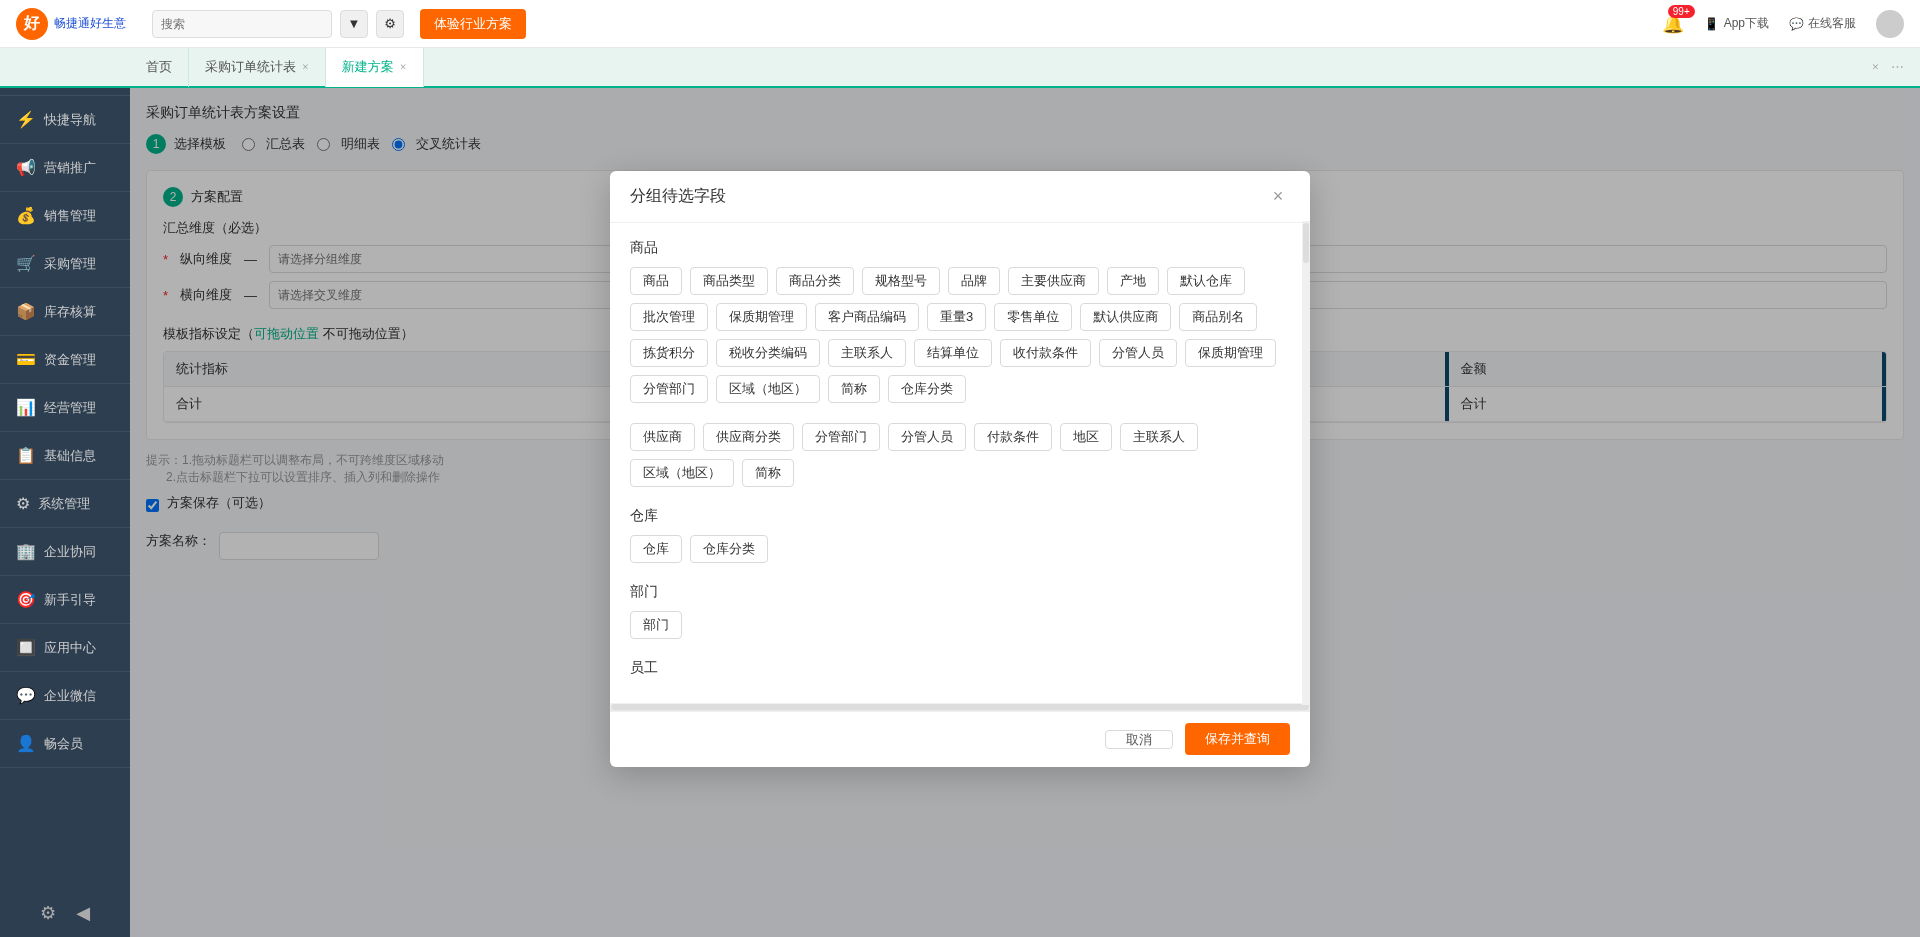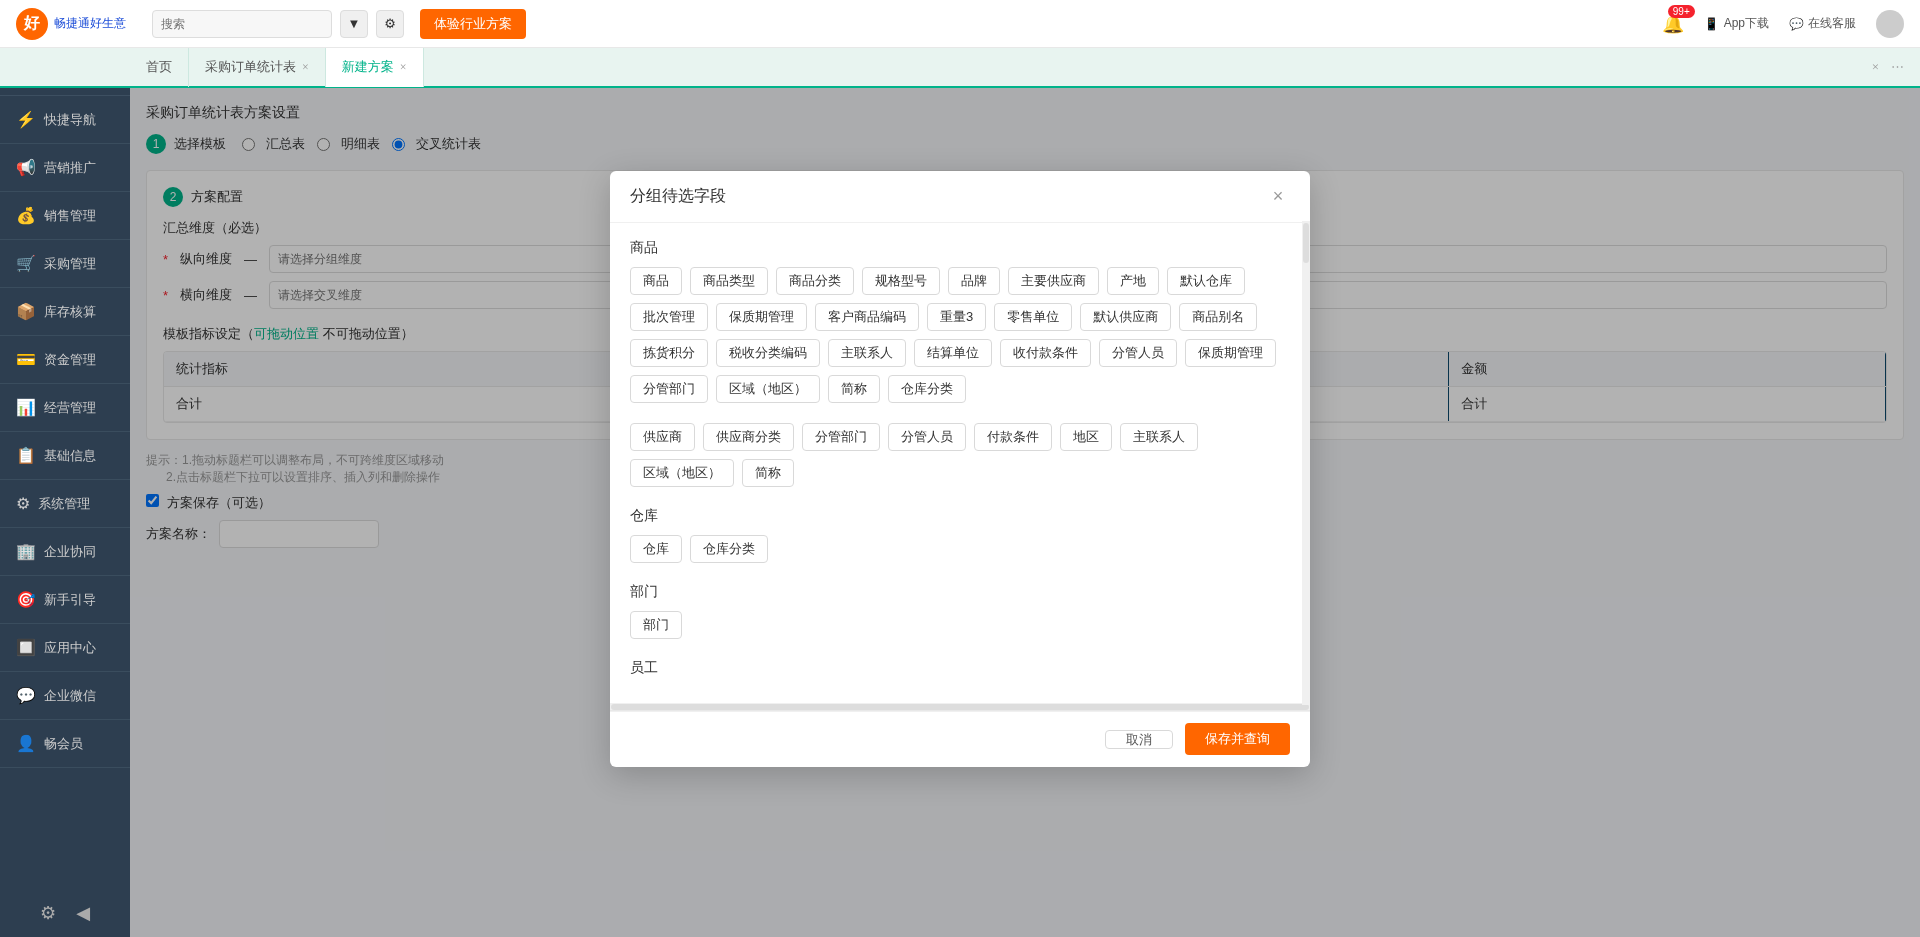--- a/index.html
+++ b/index.html
@@ -264,21 +264,21 @@
       border-radius: 4px;
       overflow: hidden;
     }
     .table-header-row {
       display: flex;
       background: #f5f7fa;
       border-bottom: 1px solid #e8e8e8;
     }
     .table-cell {
       flex: 1; padding: 8px 12px; font-size: 13px;
-      border-right: 1px solid #0c4a6e;
+      border-right: 4px solid #0c4a6e;
     }
     .table-data-row {
       display: flex;
       border-bottom: 1px solid #f0f0f0;
       justify-content: flex-end;
     }
   </style>
 </head>
 <body>
 
@@ -461,25 +461,25 @@
         <div class="table-cell">合计</div>
       </div>
     </div>
   </div>
 
   <div style="font-size:12px;color:#999;margin-bottom:8px;">
     提示：1.拖动标题栏可以调整布局，不可跨维度区域移动<br>
     &nbsp;&nbsp;&nbsp;&nbsp;&nbsp;&nbsp;2.点击标题栏下拉可以设置排序、插入列和删除操作
   </div>
 
-  <div style="display:flex;align-items:flex-start;gap:8px;margin-bottom:8px;">
+  <div style="display:flex;align-items:flex-end;gap:8px;margin-bottom:20px;">
     <input type="checkbox" checked="" style="">
     <span>方案保存（可选）</span>
   </div>
-  <div style="display:flex;align-items:center;gap:8px;">
+  <div style="display:flex;gap:8px;">
     <span>方案名称：</span>
     <input type="text" style="width: 160px; height: 28px; border: 1px solid rgb(221, 221, 221); border-radius: 4px; padding: 0px 8px;" placeholder="">
   </div>
 </div>
 
 <div class="overlay"></div>
 
 <div class="modal">
   <div class="modal-header">
     <span class="modal-title">分组待选字段</span>

